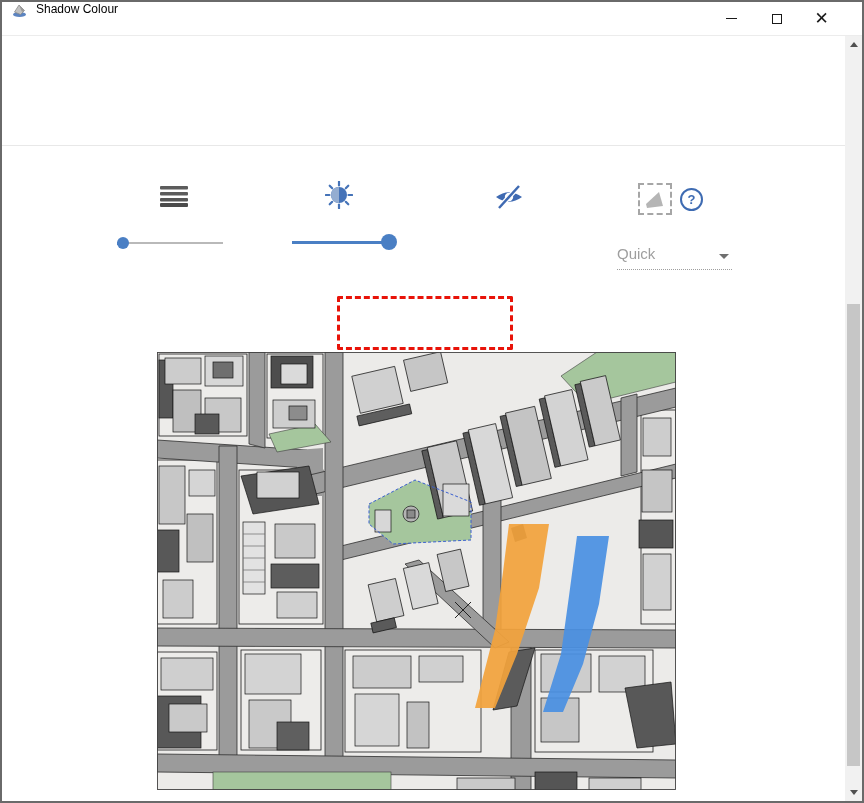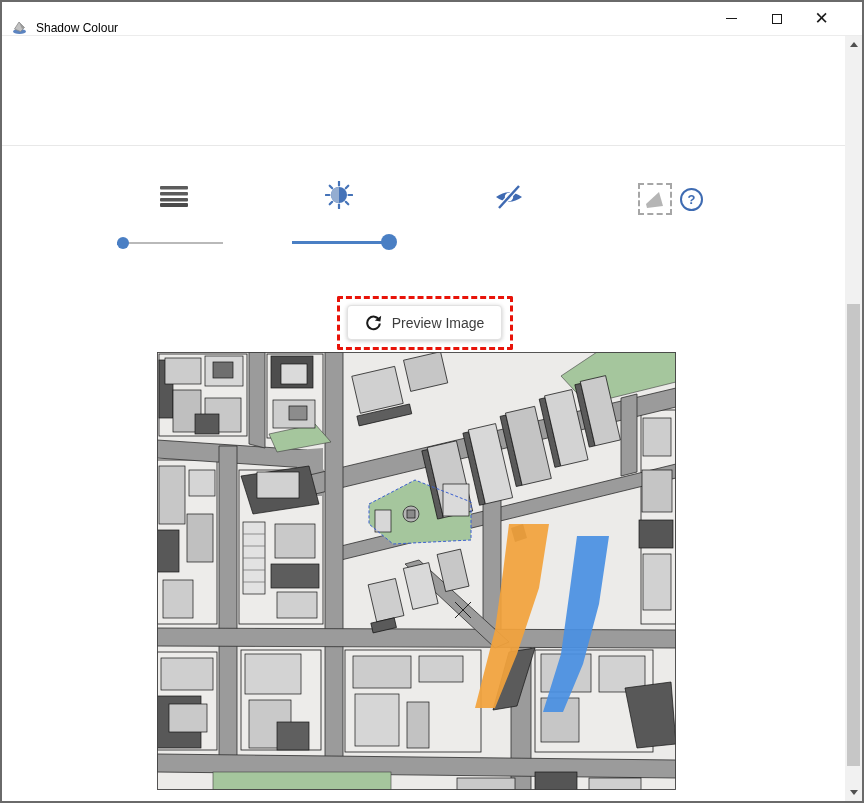--- a/index.html
+++ b/index.html
@@ -4,21 +4,21 @@
 <style>
   html,body{margin:0;padding:0;background:#d8d8d8;}
   *{box-sizing:border-box;}
   .window{
     position:relative;width:864px;height:803px;background:#fff;
     border:2px solid #6a6a6a;overflow:hidden;
     font-family:"Liberation Sans",sans-serif;color:#222;
   }
   
   .titlebar{position:absolute;top:0;left:0;right:0;height:34px;background:#fff;
-    border-bottom:1px solid #ececec;display:flex;align-items:flex-end;padding-left:9px;}
+    border-bottom:1px solid #ececec;display:flex;align-items:flex-start;padding-left:9px;}
   .app-icon{width:17px;height:16px;display:inline-block;}
   .title-text{font-size:12px;margin-left:8px;color:#000;}
   .win-controls{position:absolute;right:18px;top:0;height:33px;display:flex;}
   .win-btn{width:45px;height:33px;display:flex;align-items:center;justify-content:center;cursor:default;}
   .glyph-min{width:11px;border-top:1.4px solid #1a1a1a;display:block;}
   .glyph-max{width:10px;height:10px;border:1.4px solid #1a1a1a;display:block;}
   .glyph-close{font-size:17px;font-weight:300;color:#1a1a1a;line-height:1;}
   
   .scrollbar{position:absolute;top:34px;bottom:0;right:0;width:17px;background:#f1f1f1;}
   .sb-arrow{position:absolute;left:50%;transform:translateX(-50%);width:0;height:0;
@@ -140,29 +140,26 @@
     <div class="fill" style="width: 6%;"></div>
     <div class="thumb sm" style="left: calc(6% - 6px);"></div>
   </div>
 
   <div class="slider" style="left:290px;top:232px;width:100px;">
     <div class="track"></div>
     <div class="fill" style="width: 97%;"></div>
     <div class="thumb lg" style="left: calc(97% - 8px);"></div>
   </div>
 
+  <div class="dropdown">
+    <span>Quick</span>
+    <span class="dd-caret"></span>
+  </div>
 
   <div class="red-dash"></div>
-  <div class="btn preview-btn">
-    <svg width="17" height="17" viewBox="0 0 17 17">
-      <path d="M14.2 6.2 A6.3 6.3 0 1 0 14.8 9.5" fill="none" stroke="#1a1a1a" stroke-width="2"></path>
-      <polygon points="15.7,1.5 15.7,7.2 10,7.2" fill="#1a1a1a" transform="rotate(8 14 5)"></polygon>
-    </svg>
-    <span>Preview Image</span>
-  </div>
 
   <div class="map-wrap">
     <svg viewBox="0 0 519 438" preserveAspectRatio="none">
       <rect width="519" height="438" fill="#ecebe9"></rect>
 
       <g fill="#edecea" stroke="#191919" stroke-width="0.8">
         <rect x="2" y="2" width="88" height="82"></rect>
         <rect x="110" y="2" width="56" height="84"></rect>
         <rect x="0" y="108" width="60" height="164"></rect>
         <rect x="82" y="118" width="84" height="154"></rect>

